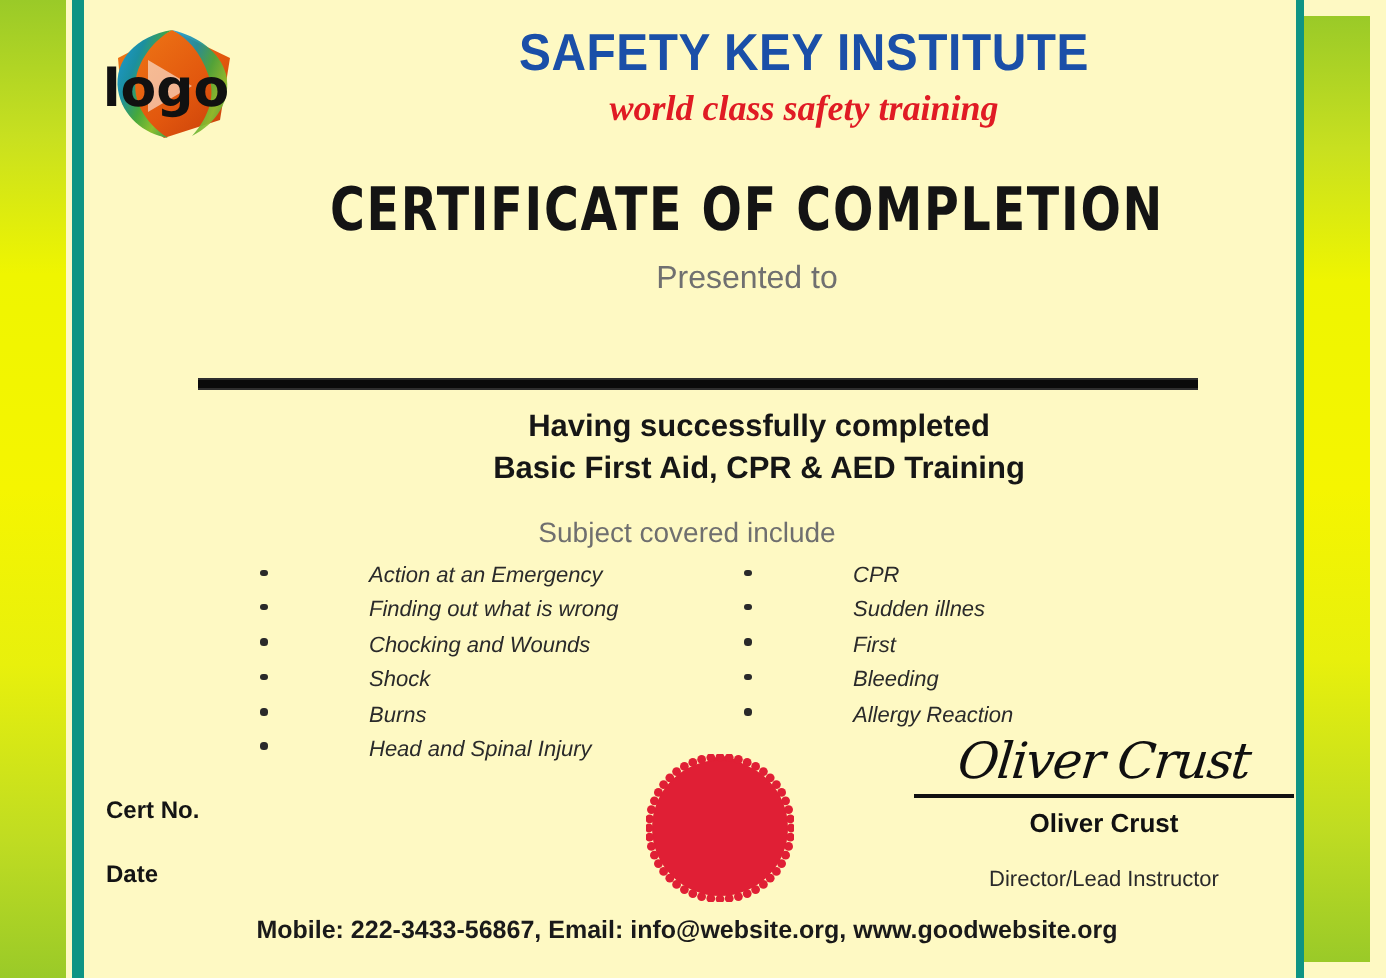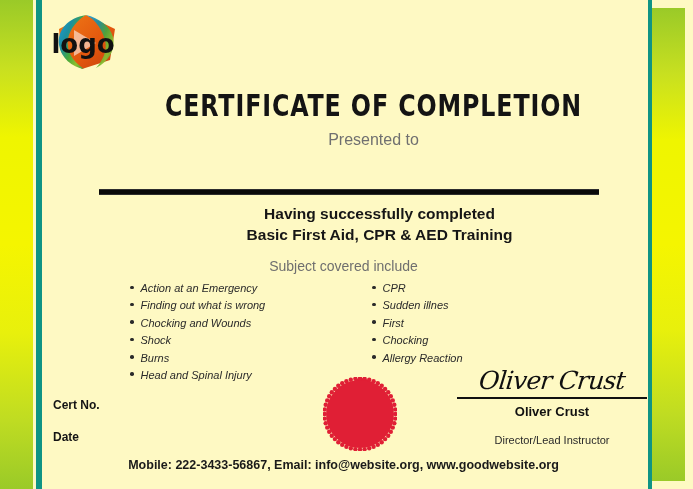--- a/index.html
+++ b/index.html
@@ -206,20 +206,21 @@
 
   .subj-item {
     display: flex;
     align-items: baseline;
     font-size: 11px;
     font-style: italic;
     color: #2a2a2a;
     line-height: 1.0;
     margin-bottom: 6.4px;
     white-space: nowrap;
+    gap: 44px;
   }
   .bullet {
     display: inline-block;
     width: 3.5px;
     height: 3.5px;
     border-radius: 50%;
     background: #2a2a2a;
     margin-right: 7px;
     flex: none;
     position: relative;
@@ -329,20 +330,24 @@
             </linearGradient>
           </defs>
           <path d="M34 3 L63 17 L58 48 L30 57 L9 40 L7 17 Z" fill="url(#gorange)"></path>
           <path d="M34 3 C16 6 5 18 7 33 C9 46 20 55 32 57 C20 49 14 38 16 27 C18 17 25 8 34 3 Z" fill="url(#gswoosh)"></path>
           <path d="M34 3 C47 6 58 14 61 25 C64 38 56 50 44 56 C53 46 56 35 52 25 C48 14 42 7 34 3 Z" fill="url(#gswoosh)" opacity="0.92"></path>
           <path d="M22 18 L44 31 L22 44 Z" fill="#ffffff" opacity="0.55"></path>
           <text x="31" y="41" text-anchor="middle" font-family="DejaVu Sans, sans-serif" font-size="26" font-weight="bold" fill="#111111">logo</text>
         </svg>
       </div>
 
+      <div class="brand">
+        <div class="brand-name">SAFETY KEY INSTITUTE</div>
+        <div class="brand-tagline">world class safety training</div>
+      </div>
 
     </div>
 
     <div class="title-block">
       <div class="cert-title">CERTIFICATE OF COMPLETION</div>
       <div class="presented-to">Presented to</div>
     </div>
 
     <div class="name-line"></div>
 
@@ -390,21 +395,21 @@
         <div class="subj-item">
           <span class="bullet"></span>
           <span>Sudden illnes</span>
         </div>
         <div class="subj-item">
           <span class="bullet"></span>
           <span>First</span>
         </div>
         <div class="subj-item">
           <span class="bullet"></span>
-          <span>Chocking</span>
+          <span>Bleeding</span>
         </div>
         <div class="subj-item">
           <span class="bullet"></span>
           <span>Allergy Reaction</span>
         </div>
       </div>
 
     </div>
 
     <div class="field field-cert">Cert No.</div>

